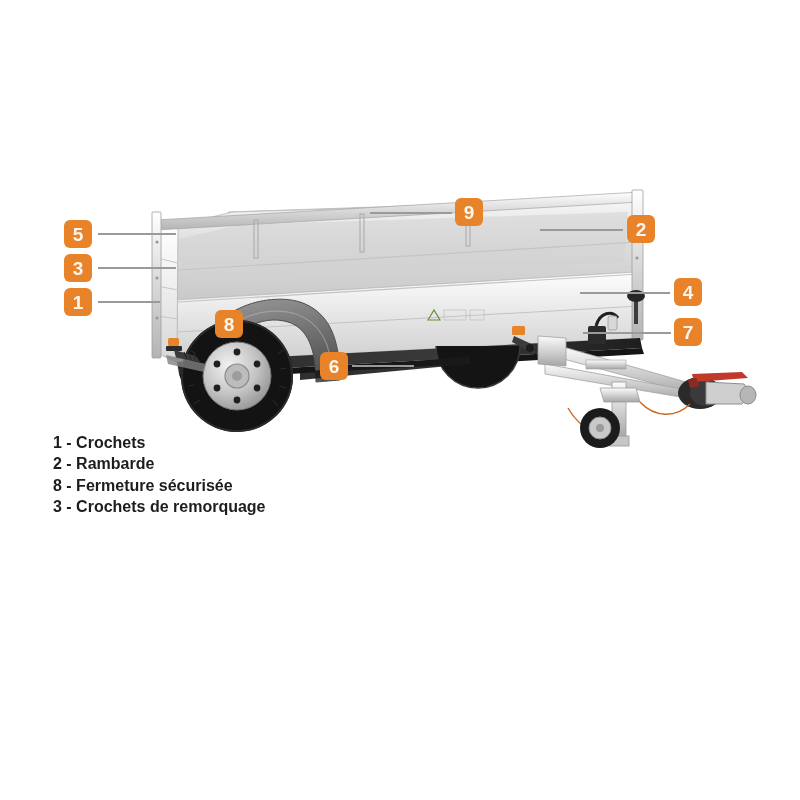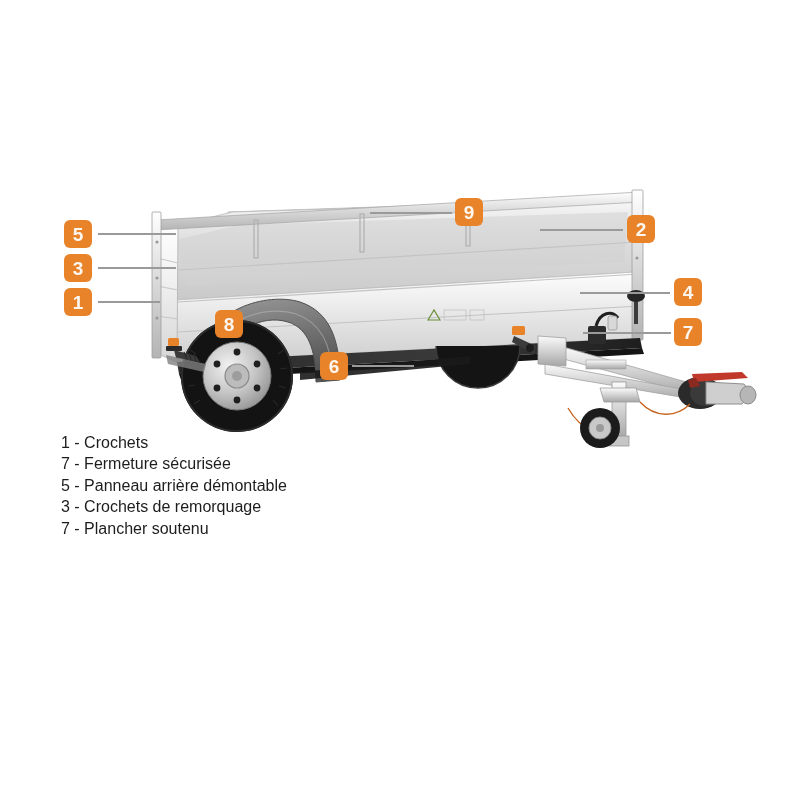--- a/index.html
+++ b/index.html
@@ -12,21 +12,21 @@
   .badge{position:absolute;width:28px;height:28px;border-radius:6px;
          display:flex;align-items:center;justify-content:center;
          color:#fdf6ef;font-size:19px;font-weight:bold;
          font-family:"Liberation Sans", sans-serif;
          line-height:1;z-index:40;letter-spacing:0;}
 
   
   .leader{position:absolute;height:2px;background:#9a9a9a;z-index:35;}
 
   
-  #legend{position:absolute;left:61px;top:432px;z-index:50;}
+  #legend{position:absolute;left:53px;top:432px;z-index:50;font-weight:bold;}
   .legend-row{font-size:16px;color:#1d1d1d;line-height:21.4px;white-space:nowrap;
               font-family:"Liberation Sans", sans-serif;}
 
   
   #trailer{position:absolute;left:0;top:150;width:800px;height:300px;z-index:10;}
 </style>
 </head>
 <body>
 
 <div id="canvas">
@@ -270,19 +270,18 @@
   </div>
   <div class="badge" style="left:215px;top:310px;background:#E8832A;">
     <span>8</span>
   </div>
   <div class="badge" style="left:320px;top:352px;background:#E8832A;">
     <span>6</span>
   </div>
 
   <div id="legend">
     <div class="legend-row">1 - Crochets</div>
-    <div class="legend-row">7 - Fermeture sécurisée</div>
-    <div class="legend-row">5 - Panneau arrière démontable</div>
+    <div class="legend-row">2 - Rambarde</div>
+    <div class="legend-row">8 - Fermeture sécurisée</div>
     <div class="legend-row">3 - Crochets de remorquage</div>
-    <div class="legend-row">7 - Plancher soutenu</div>
   </div>
 
 </div>
 
 </body></html>

